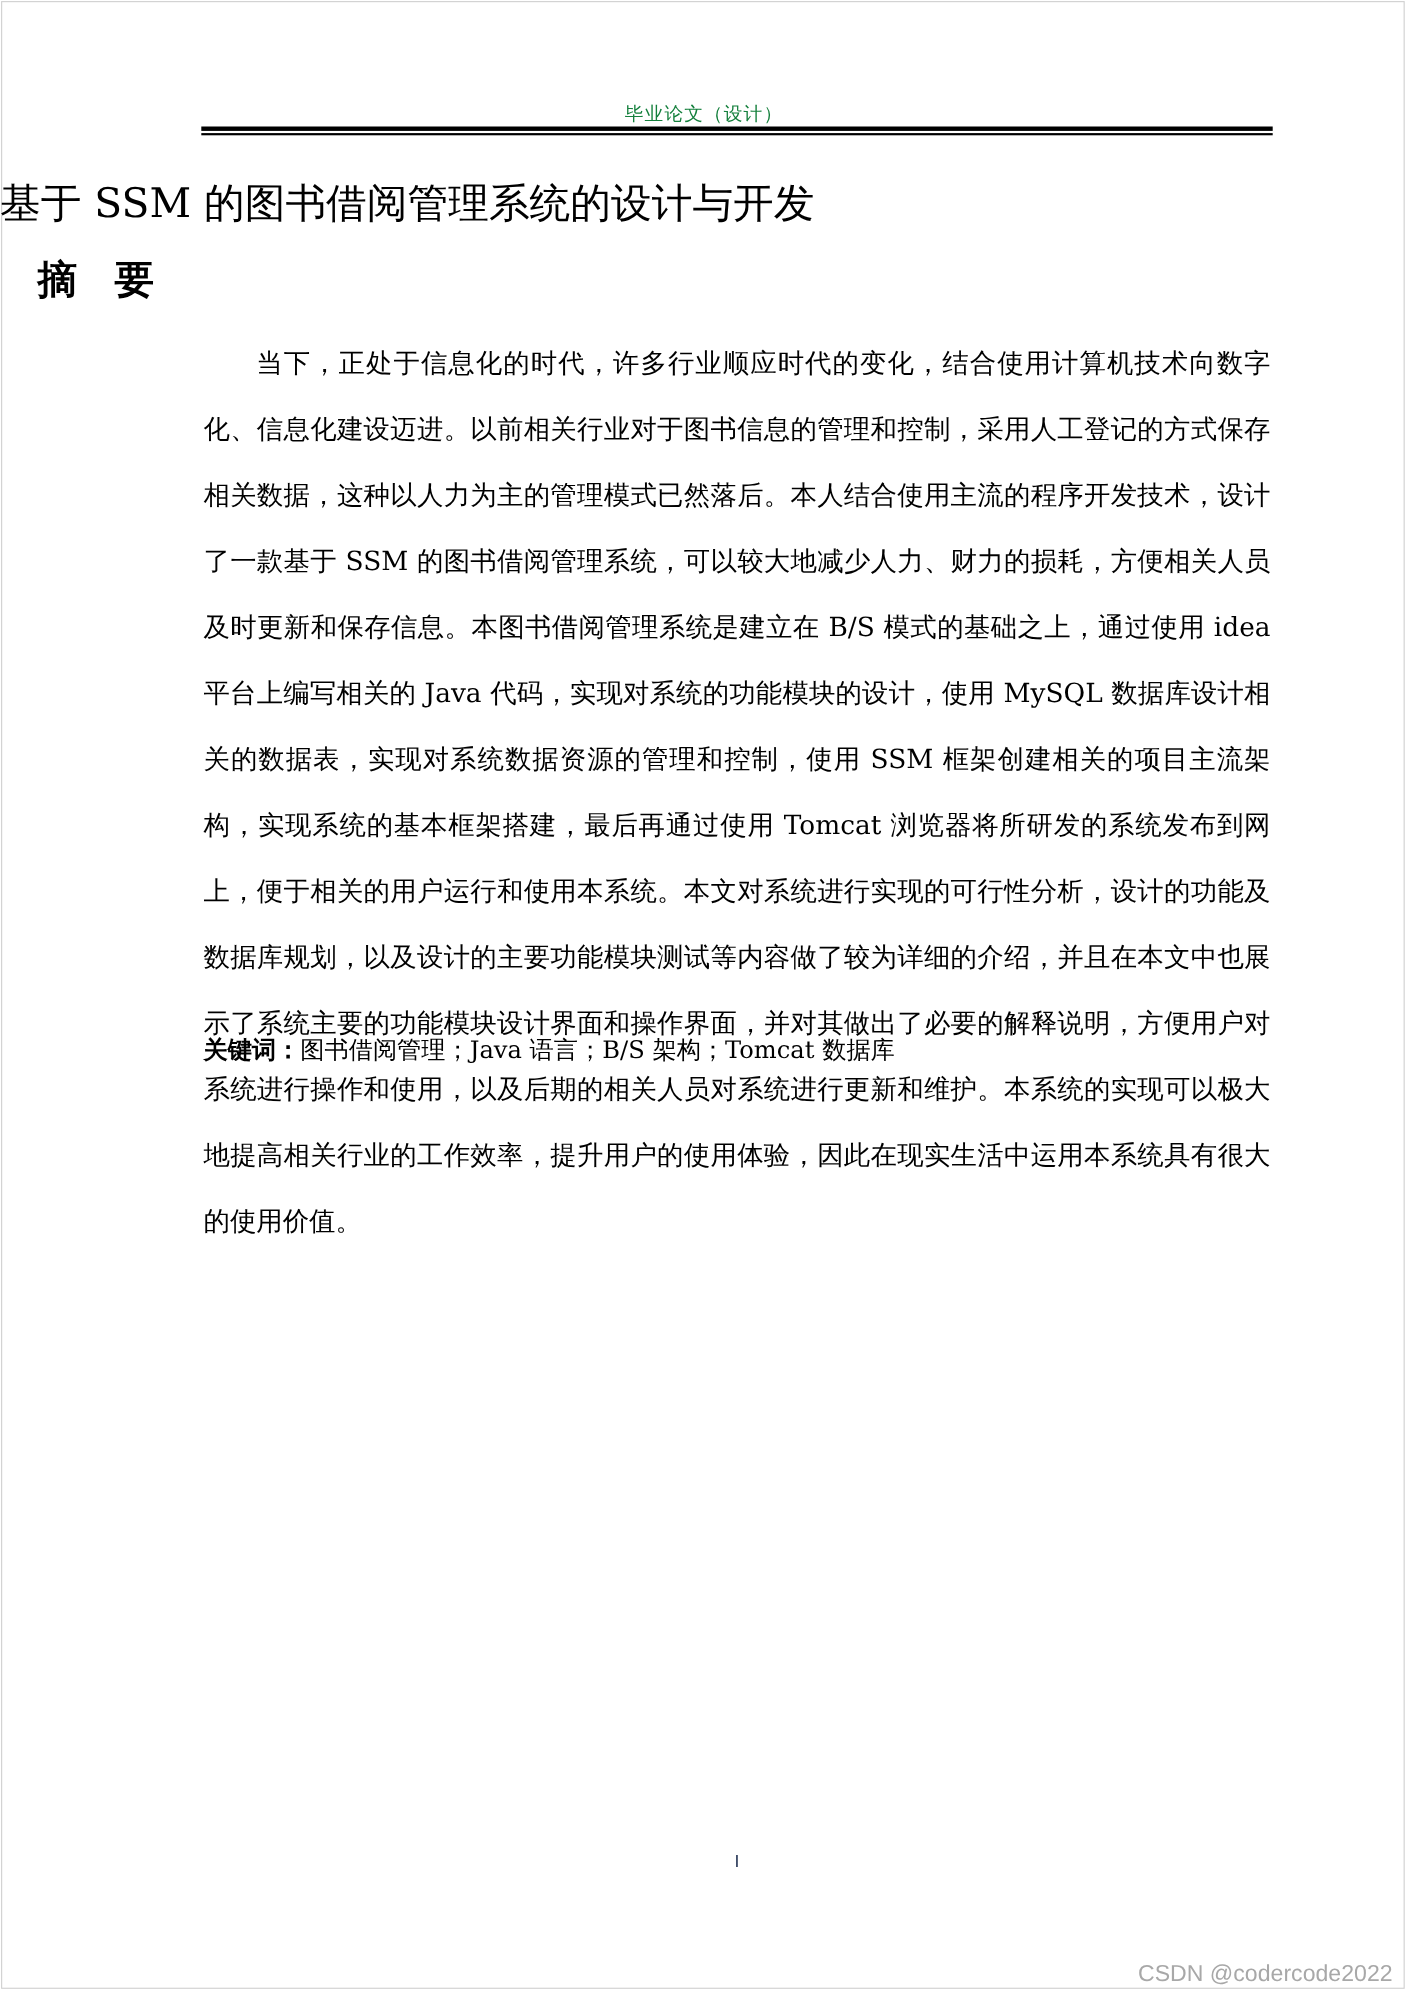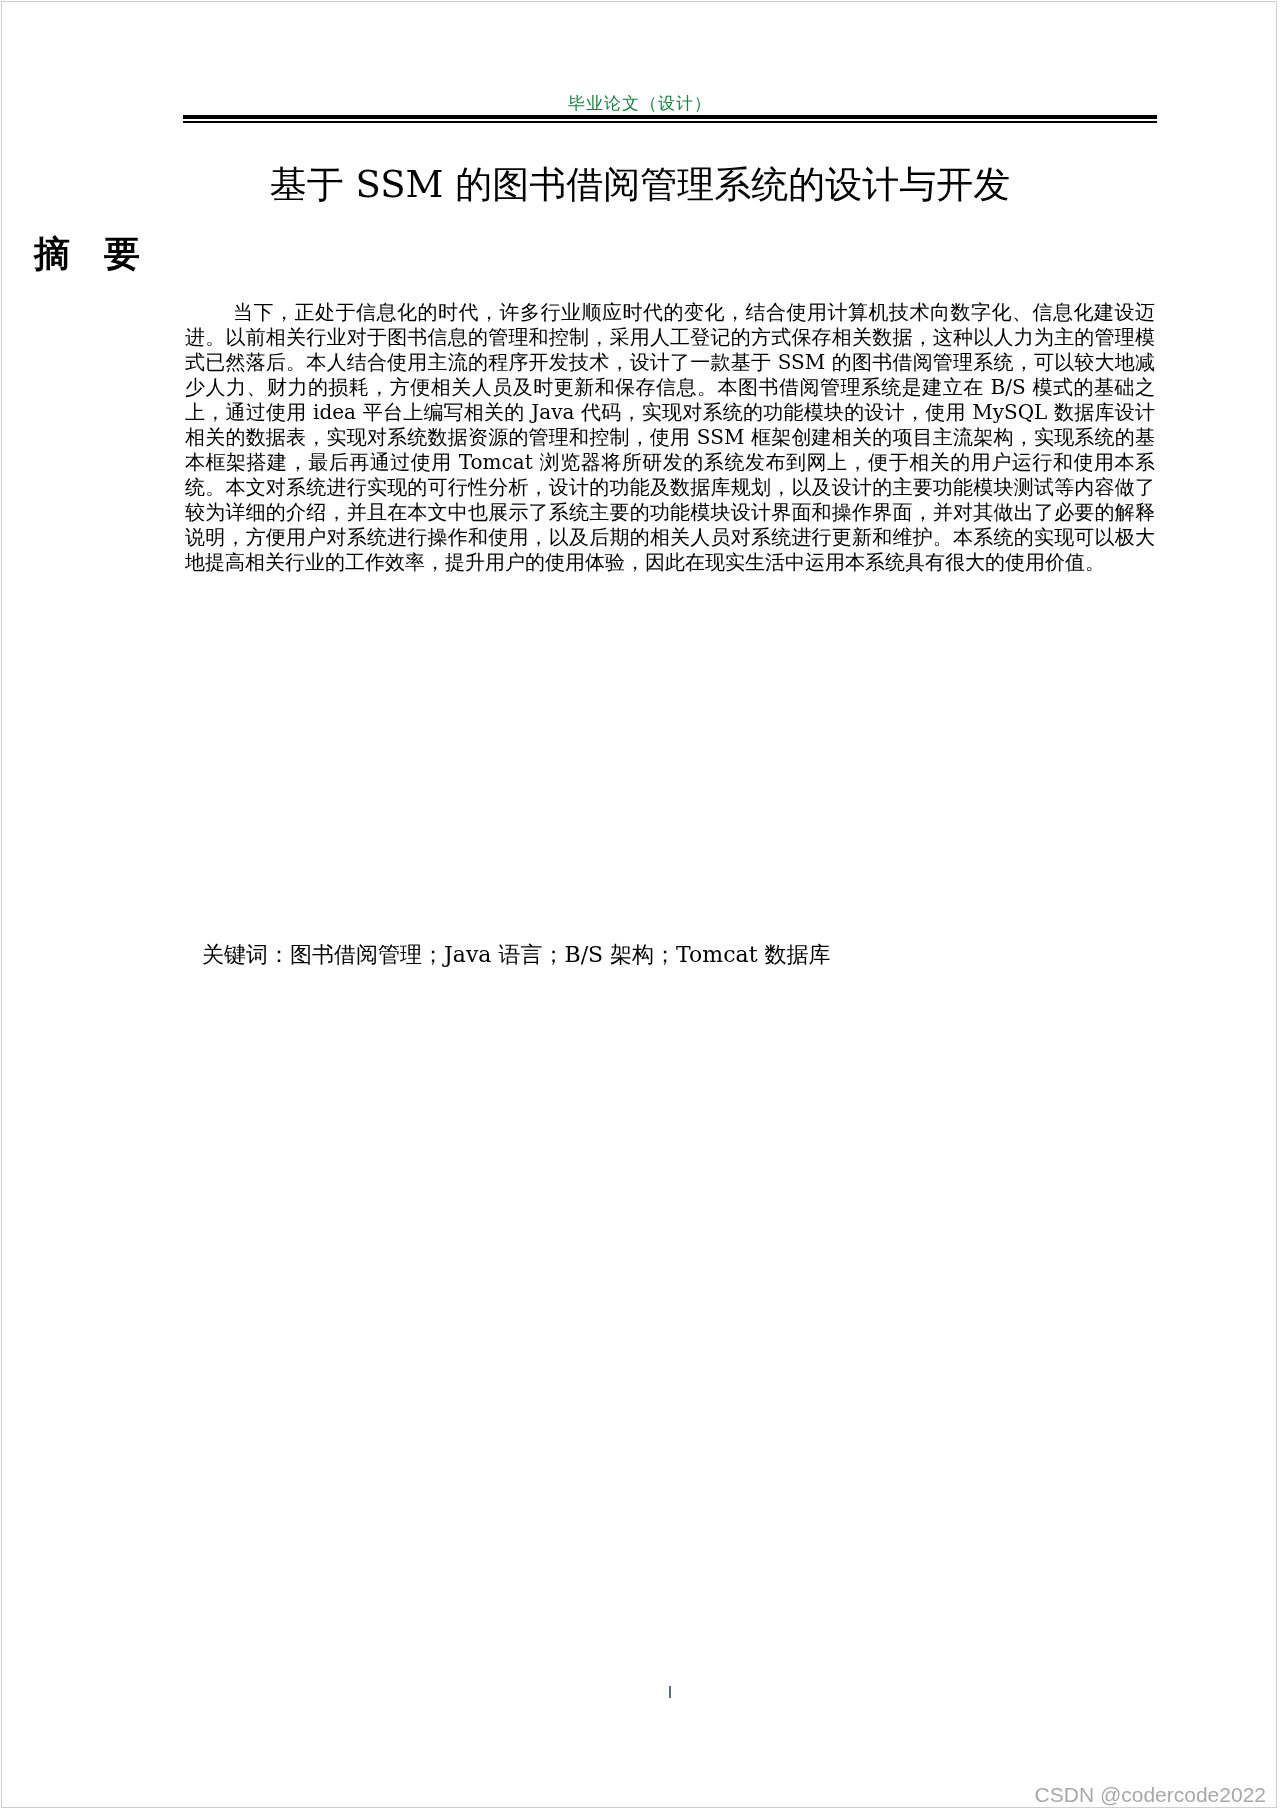--- a/index.html
+++ b/index.html
@@ -4,28 +4,28 @@
 <style>
   html, body { margin:0; padding:0; background:#ffffff; }
   body { width:1280px; height:1811px; position:relative; overflow:hidden;
          font-family:"DejaVu Serif","Liberation Serif",serif; color:#000; }
   .frame { position:absolute; left:1px; top:1px; width:1276px; height:1807px;
            border:1px solid #cfcfcf; box-sizing:border-box; }
   .header-text { position:absolute; left:0; width:1280px; top:92px; text-align:center;
                  font-size:17px; color:#15803d; letter-spacing:1px; }
   .rule-thick { position:absolute; left:183px; width:974px; top:115px; height:4px; background:#000; }
   .rule-thin { position:absolute; left:183px; width:974px; top:121px; height:2px; background:#000; }
-  .title { position:absolute; left:0; width:1280px; top:160px; text-align:center;
+  .title { position:absolute; left:0; width:1280px; top:160px; 
            font-size:37px; font-weight:normal; }
   .abstract-heading { position:absolute; left:0; width:1280px; top:230px; text-align:left;
            font-size:36px; font-weight:bold; font-family:"DejaVu Sans","Liberation Sans",sans-serif; letter-spacing:34px; padding-left:34px; box-sizing:border-box; }
   .body-text { position:absolute; left:185px; width:970px; top:300px;
-               font-size:20px; line-height:25px; text-align:justify; text-indent:48px; }
+               font-size:24px; line-height:60px; text-align:justify; text-indent:48px; }
   .keywords { position:absolute; left:185px; top:940px; font-size:22px; }
-  .kw-label { font-weight:normal; font-family:"DejaVu Sans","Liberation Sans",sans-serif;margin-left:17px; }
+  .kw-label { font-weight:bold; font-family:"DejaVu Sans","Liberation Sans",sans-serif; }
   .page-num { position:absolute; left:0; width:1340px; top:1684px; text-align:center;
               font-size:16px; font-family:"Liberation Sans",sans-serif; color:#1f3050; }
   .watermark { position:absolute; right:14px; top:1783px; font-size:21px;
                font-family:"Liberation Sans",sans-serif; color:#a8a8a8;text-align:center; }
 </style>
 </head>
 <body>
 
 <div class="frame"></div>
 

